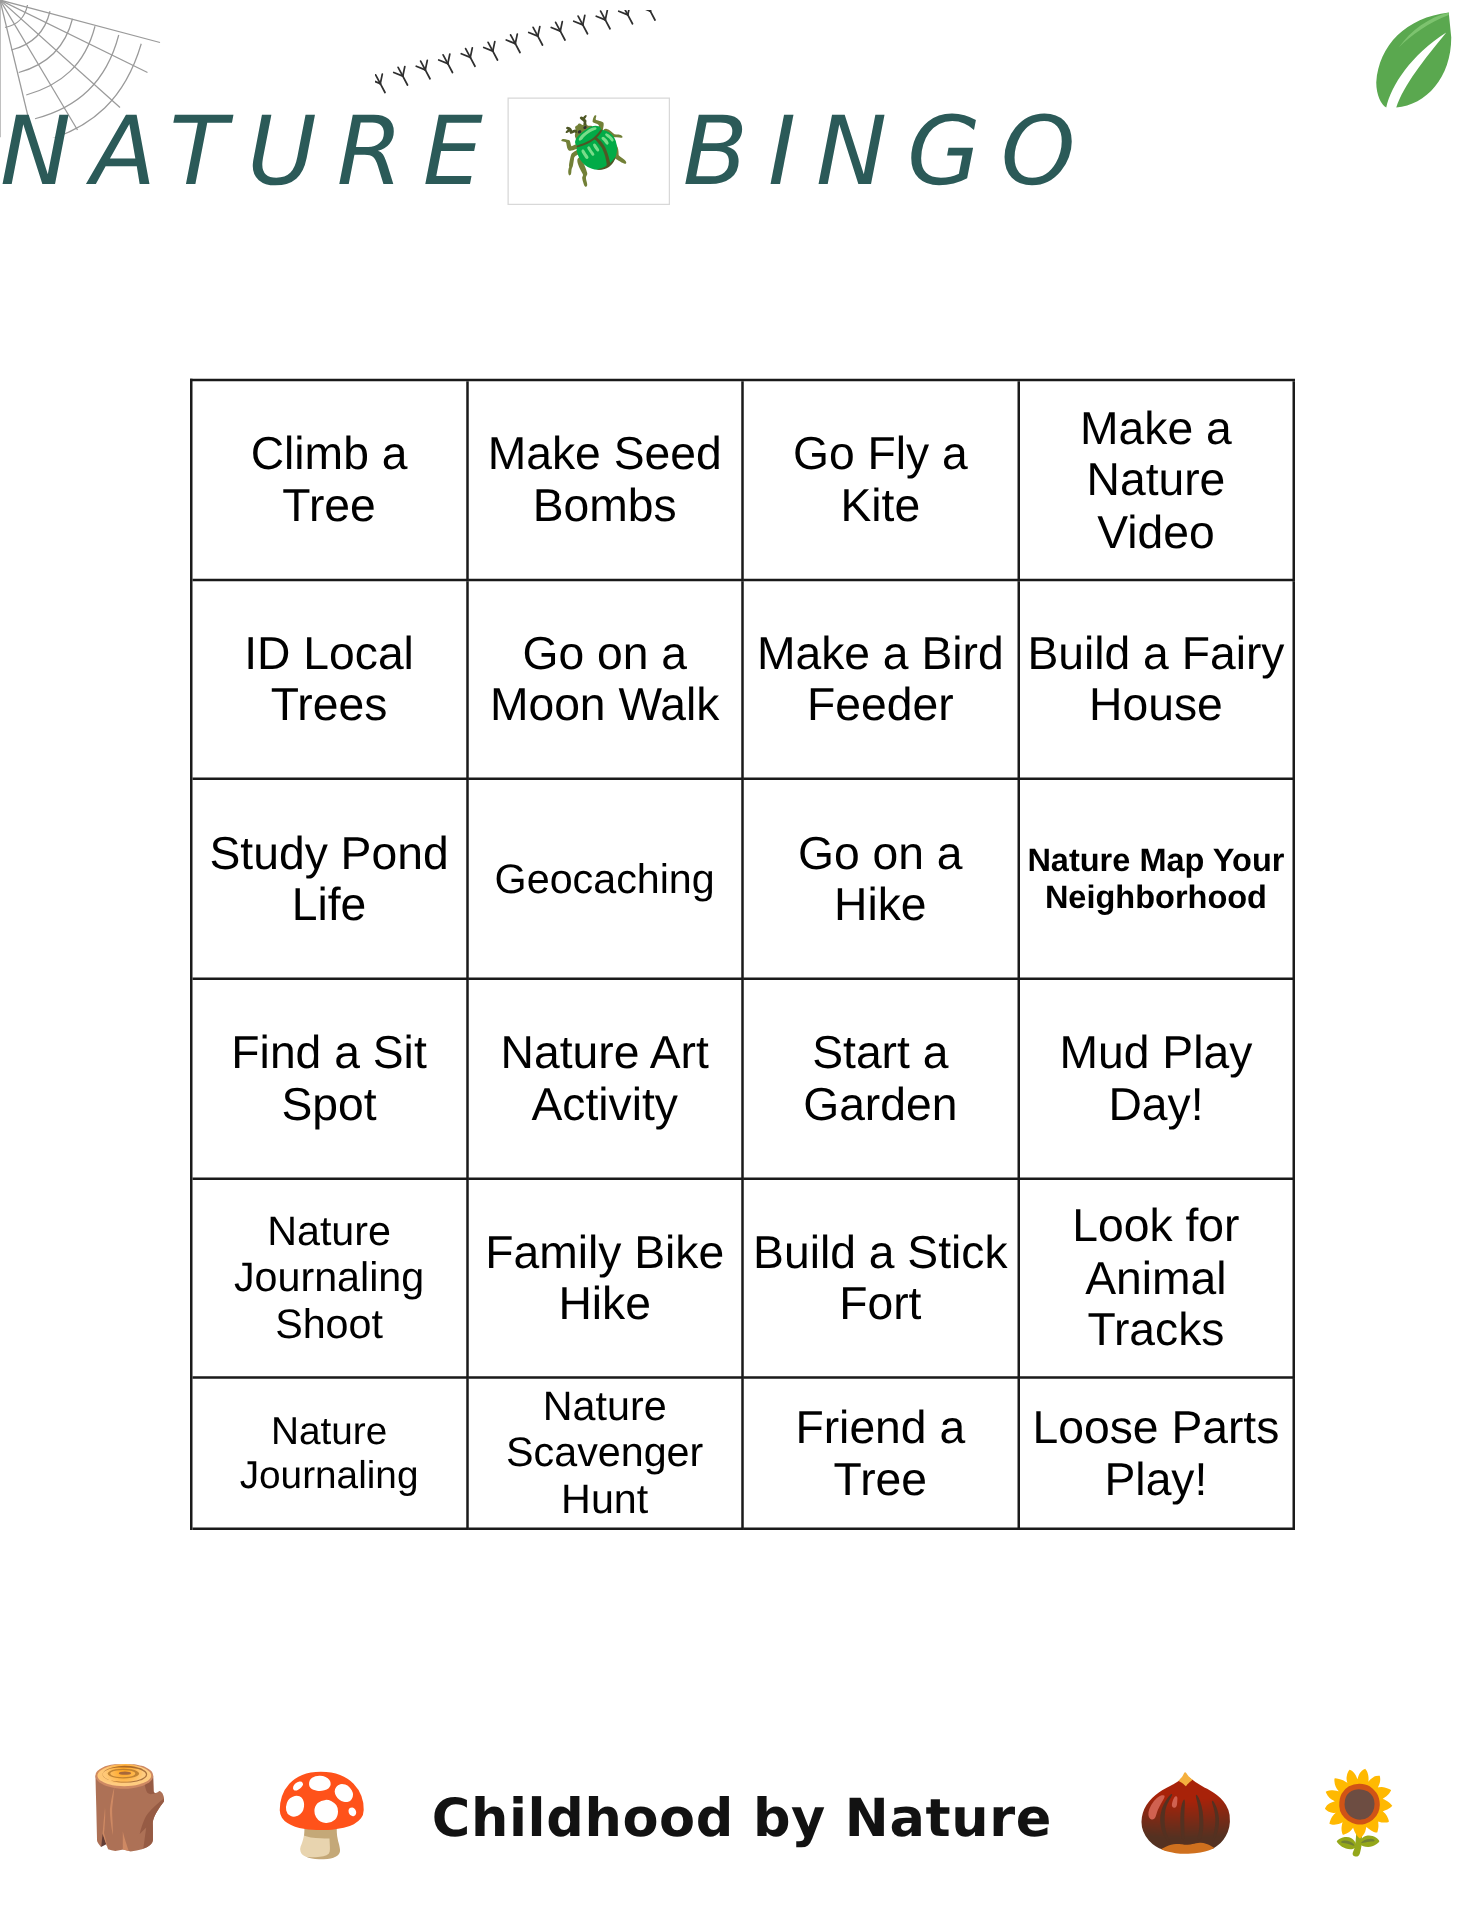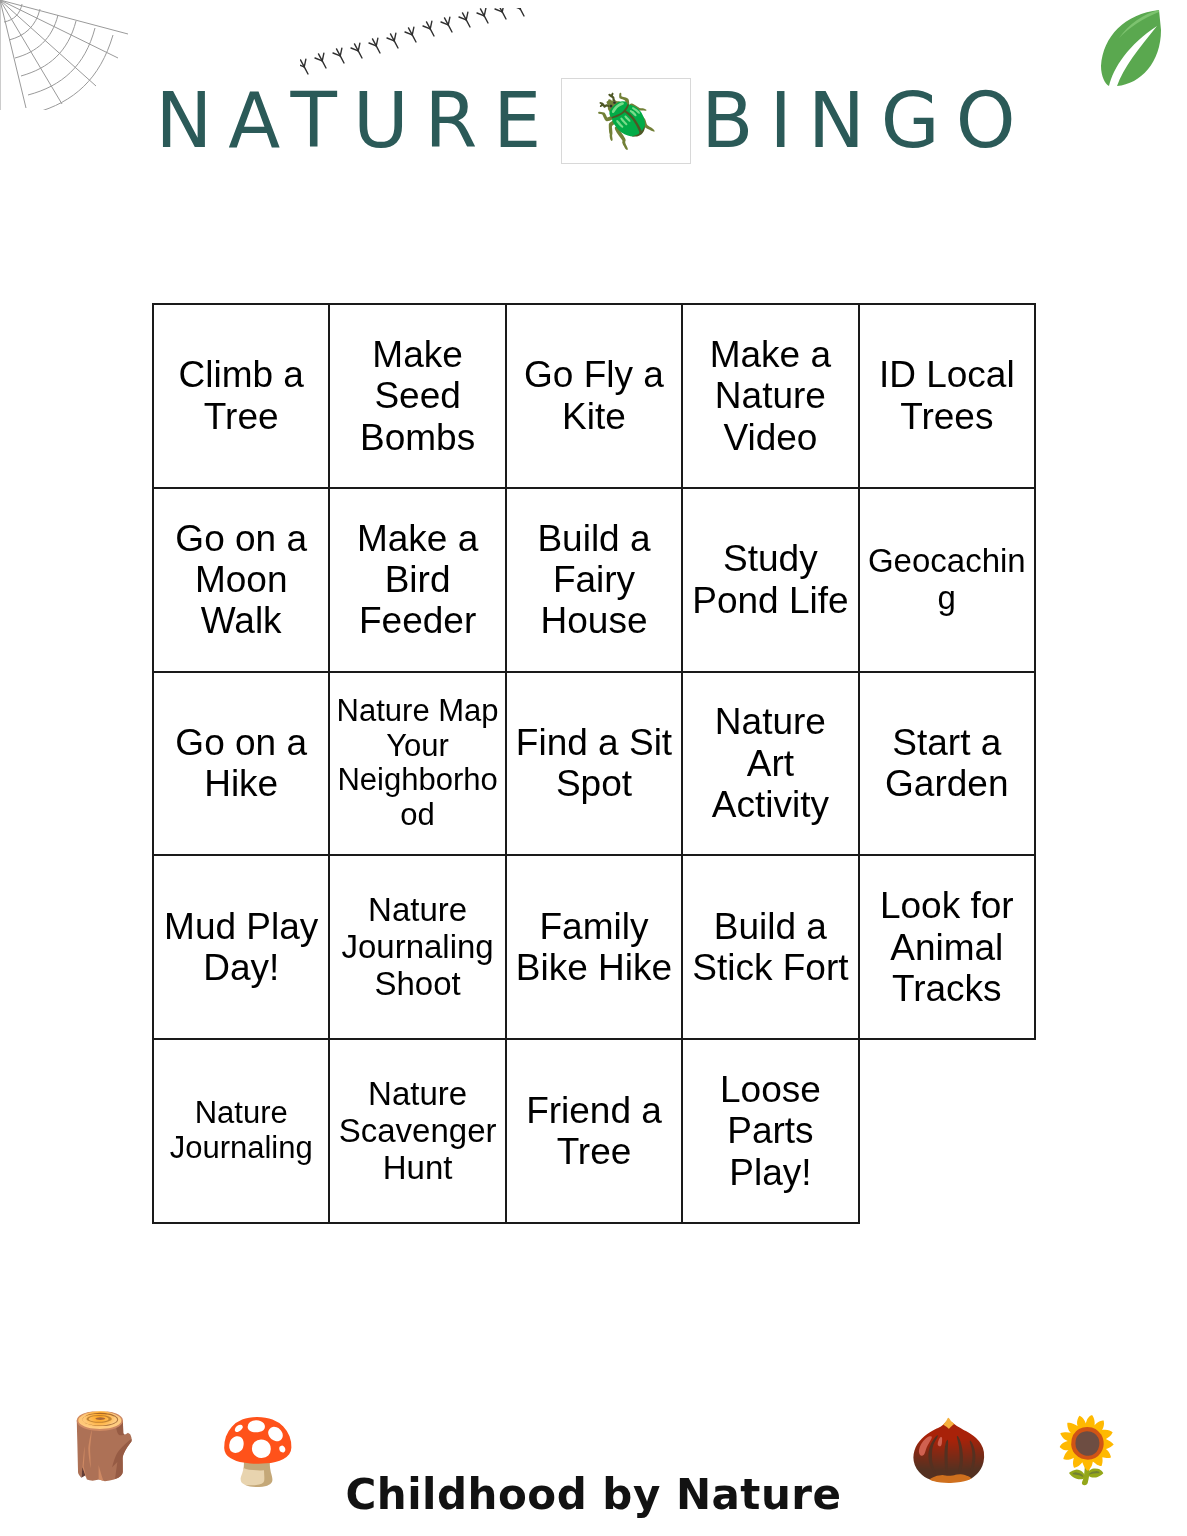--- a/index.html
+++ b/index.html
@@ -42,22 +42,22 @@
   }
 
   
   .title-row {
     position: absolute;
     top: 78px;
     left: 0;
     width: 1187px;
     display: flex;
     align-items: center;
-    justify-content: center;
     gap: 0px;
+    font-style: italic;
   }
   .title-text {
     font-family: "DejaVu Sans", sans-serif;
     font-size: 76px;
     font-weight: 400;
     color: #2b5a58;
     letter-spacing: 16px;
     line-height: 1;
     white-space: nowrap;
   }
@@ -77,21 +77,21 @@
   }
 
   
   .bingo-grid {
     position: absolute;
     left: 152px;
     top: 303px;
     width: 884px;
     height: 921px;
     display: grid;
-    grid-template-columns: repeat(5, 1fr);
+    grid-template-columns: repeat(4, 1fr);
     grid-template-rows: repeat(5, 1fr);
     border-top: 2px solid #1a1a1a;
     border-left: 2px solid #1a1a1a;
     box-sizing: border-box;
     background: #ffffff;
   }
   .cell {
     border-right: 2px solid #1a1a1a;
     border-bottom: 2px solid #1a1a1a;
     box-sizing: border-box;
@@ -102,42 +102,41 @@
     padding: 4px 6px;
     color: #000000;
     font-family: "Liberation Sans", sans-serif;
     line-height: 1.12;
     overflow: hidden;
     word-break: break-word;
   }
   .fs-xl { font-size: 37px; }
   .fs-lg { font-size: 31px; }
   .fs-md { font-size: 33px; }
-  .fs-sm { font-size: 31px; }
+  .fs-sm { font-size: 26px; font-weight: bold; }
 
   
   .footer {
     position: absolute;
     left: 0;
     bottom: 18px;
     width: 1187px;
     height: 110px;
   }
   .footer-brand {
     position: absolute;
     left: 0;
     top: 22px;
     width: 1187px;
     text-align: center;
     font-family: "DejaVu Sans", sans-serif;
     font-size: 42px;
     font-weight: 700;
     color: #121212;
     letter-spacing: 0.5px;
-    margin-top: 40px;
   }
   .footer-icon {
     position: absolute;
     font-size: 64px;
     line-height: 1;
   }
   .icon-driftwood { left: 62px; top: 6px; }
   .icon-mushroom { left: 218px; top: 12px; }
   .icon-acorn { right: 198px; top: 10px; }
   .icon-sunflower { right: 60px; top: 10px; }

